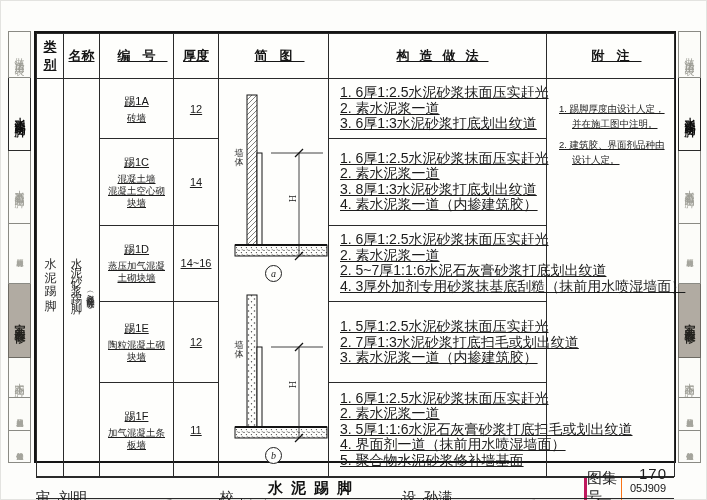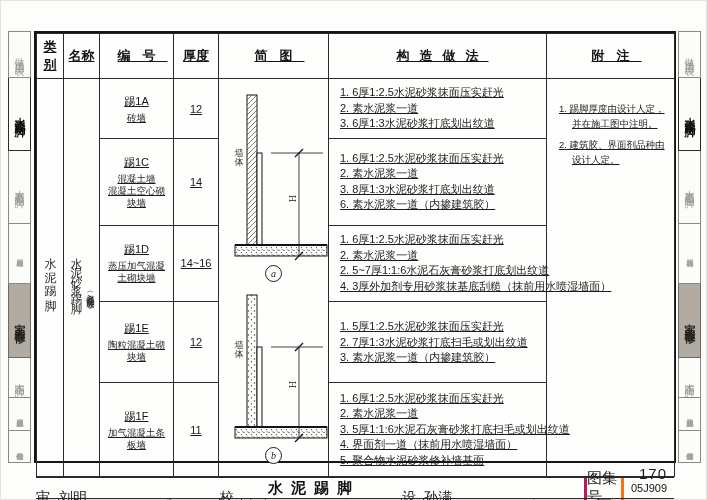--- a/index.html
+++ b/index.html
@@ -48,21 +48,21 @@
   }
   .v-text.name-main { font-size:11.5px; letter-spacing:9px; }
   .v-text.name-sub { font-size:8px; letter-spacing:1px; text-orientation:mixed; margin-top:6px; color:#2e2e2e; }
 
   td.code-cell { text-align:center; vertical-align:middle; }
   .code-line { font-size:11px; margin-bottom:3px; color:#141414; }
   .wall-line { font-size:9.5px; line-height:12px; color:#242424; }
   td.thick-cell { text-align:center; vertical-align:middle; font-size:11px; }
 
   td.steps-cell { vertical-align:middle; }
-  .step-line { font-size:11px; line-height:15.5px; padding-left:7px; white-space:nowrap; color:#1b1b1b; }
+  .step-line { font-size:14px; line-height:15.5px; padding-left:7px; white-space:nowrap; color:#1b1b1b; }
 
   td.notes-cell { vertical-align:top; }
   .note-line { font-size:9.5px; line-height:15px; margin:2px 5px 6px 8px; padding-left:13px; text-indent:-13px; color:#1b1b1b; }
   .notes-pad { padding-top:16px; }
 
   
   td.sketch-cell { vertical-align:top; }
   .sketch-wrap { position:relative; width:110px; height:389px; }
   .fig { position:absolute; left:0; width:110px; }
   .fig-a { top:6px; height:200px; }
@@ -84,21 +84,21 @@
   
   #bottom-block { display:flex; height:37px; border-top:1px solid #2a2a2a; }
   #bottom-note { width:325px; border-right:1px solid #2a2a2a; display:flex; align-items:center; }
   #bottom-note span { font-size:10.5px; padding-left:62px; color:#1b1b1b; }
   #tb-right { flex:1; display:flex; flex-direction:column; }
   #tb-row1 { height:21px; display:flex; border-bottom:1px solid #2a2a2a; }
   #tb-title { flex:1; display:flex; align-items:center; justify-content:center;
     font-size:15px; font-weight:bold; letter-spacing:8px; text-indent:8px; color:#101010; }
   .tb-lab { width:37px; border-left:3px solid #be185d; display:flex; align-items:center; justify-content:center;
     font-size:15px; color:#222; }
-  .tb-val { width:53px; border-left:3px solid #f97316; display:flex; align-items:center; justify-content:center;
+  .tb-val { width:53px; border-left:1px solid #f97316; display:flex; align-items:center; justify-content:center;
     font-size:11px; color:#141414; }
   #tb-row2 { height:15px; display:flex; }
   #sig-row { flex:1; display:flex; }
   .sig-cell { border-left:1px solid #2a2a2a; display:flex; align-items:center; justify-content:center;
     font-size:14px; overflow:visible; color:#222;font-family:Liberation Serif, serif; }
   .sig-cell:first-child { border-left:none; }
   .sig-role { width:22px; }
   .sig-name { width:30px; }
   .sig-script { flex:1; font-size:11px; font-style:italic; font-weight:bold;
     font-family:"Liberation Serif","DejaVu Serif",serif; transform:rotate(-5deg); color:#111; }
@@ -265,21 +265,21 @@
             <td class="code-cell">
               <div class="code-line">踢1C</div>
               <div class="wall-line">混凝土墙</div>
               <div class="wall-line">混凝土空心砌块墙</div>
             </td>
             <td class="thick-cell">14</td>
             <td class="steps-cell">
               <div class="step-line">1. 6厚1:2.5水泥砂浆抹面压实赶光</div>
               <div class="step-line">2. 素水泥浆一道</div>
               <div class="step-line">3. 8厚1:3水泥砂浆打底划出纹道</div>
-              <div class="step-line">6. 素水泥浆一道（内掺建筑胶）</div>
+              <div class="step-line">4. 素水泥浆一道（内掺建筑胶）</div>
             </td>
           </tr>
           <tr style="height: 67px;">
             <td class="code-cell">
               <div class="code-line">踢1D</div>
               <div class="wall-line">蒸压加气混凝土砌块墙</div>
             </td>
             <td class="thick-cell">14~16</td>
             <td class="steps-cell">
               <div class="step-line">1. 6厚1:2.5水泥砂浆抹面压实赶光</div>

